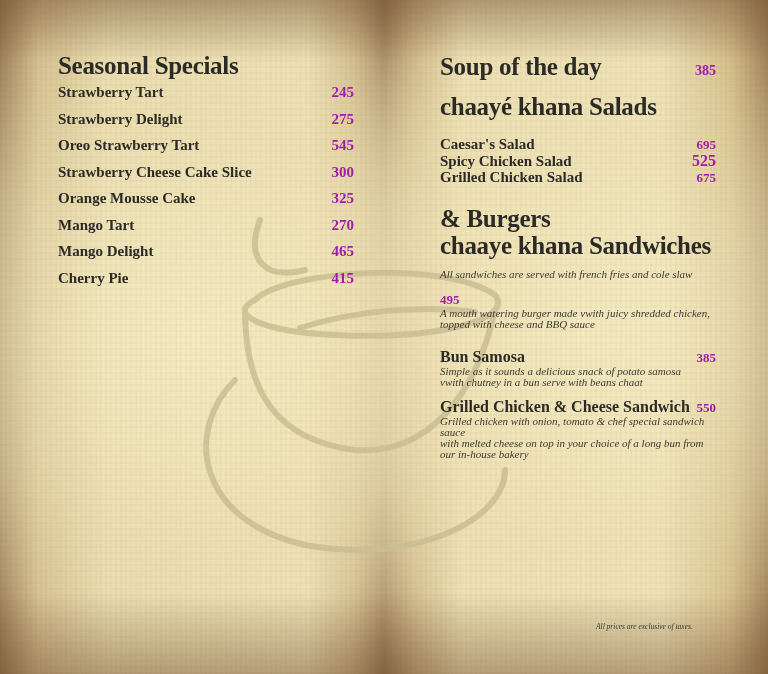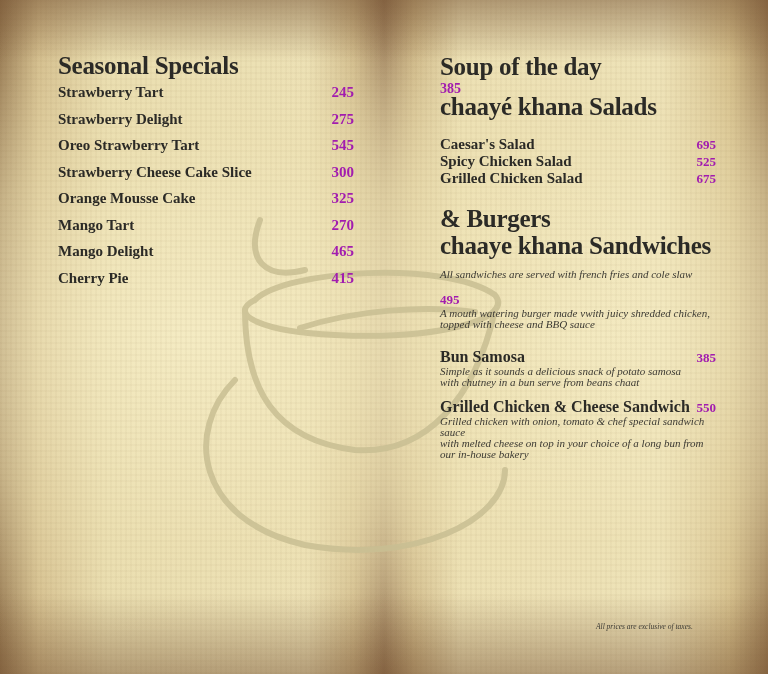--- a/index.html
+++ b/index.html
@@ -82,33 +82,33 @@
         <span class="price">465</span>
       </div>
     <div class="row l-item">
         <span>Cherry Pie</span>
         <span class="price">415</span>
       </div>
   </div>
 </div>
 
 <div class="page right">
-  <div class="row" style="position:absolute; top:53px; left:0; width:276px;flex-direction:column;">
+  <div class="row" style="position:absolute; top:53px; left:0; width:276px;">
     <span class="sec-title">Soup of the day</span>
     <span class="price" style="font-size:14px;">385</span>
   </div>
   <div class="sec-title" style="position:absolute; top:93px; left:0;">chaayé khana Salads</div>
   <div style="position:absolute; top:136px; left:0; width:276px;">
     <div class="row salad">
         <span>Caesar's Salad</span>
         <span class="price" style="font-size:13px;">695</span>
       </div>
     <div class="row salad">
         <span>Spicy Chicken Salad</span>
-        <span class="price" style="font-size:13px;margin-left:32px;">525</span>
+        <span class="price" style="font-size:16px;margin-left:32px;">525</span>
       </div>
     <div class="row salad">
         <span>Grilled Chicken Salad</span>
         <span class="price" style="font-size:13px;">675</span>
       </div>
   </div>
   <div class="sec-title" style="position:absolute; top:205px; left:0; width:300px; line-height:27px;">
     <div>&amp; Burgers</div>
     <div>chaaye khana Sandwiches</div>
   </div>
@@ -120,21 +120,21 @@
       </div>
     <div class="desc">A mouth watering burger made vwith juicy shredded chicken,</div>
     <div class="desc">topped with cheese and BBQ sauce</div>
   </div>
   <div style="position:absolute; top:348px; left:0; width:276px;">
     <div class="row">
         <span class="item-name">Bun Samosa</span>
         <span class="price" style="font-size:13px;">385</span>
       </div>
     <div class="desc">Simple as it sounds a delicious snack of potato samosa</div>
-    <div class="desc">with chutney in a bun serve from beans chaat</div>
+    <div class="desc">vwith chutney in a bun serve with beans chaat</div>
   </div>
   <div style="position:absolute; top:398px; left:0; width:276px;">
     <div class="row">
         <span class="item-name">Grilled Chicken &amp; Cheese Sandwich</span>
         <span class="price" style="font-size:13px;">550</span>
       </div>
     <div class="desc">Grilled chicken with onion, tomato &amp; chef special sandwich sauce</div>
     <div class="desc">with melted cheese on top in your choice of a long bun from our in-house bakery</div>
   </div>
 </div>

